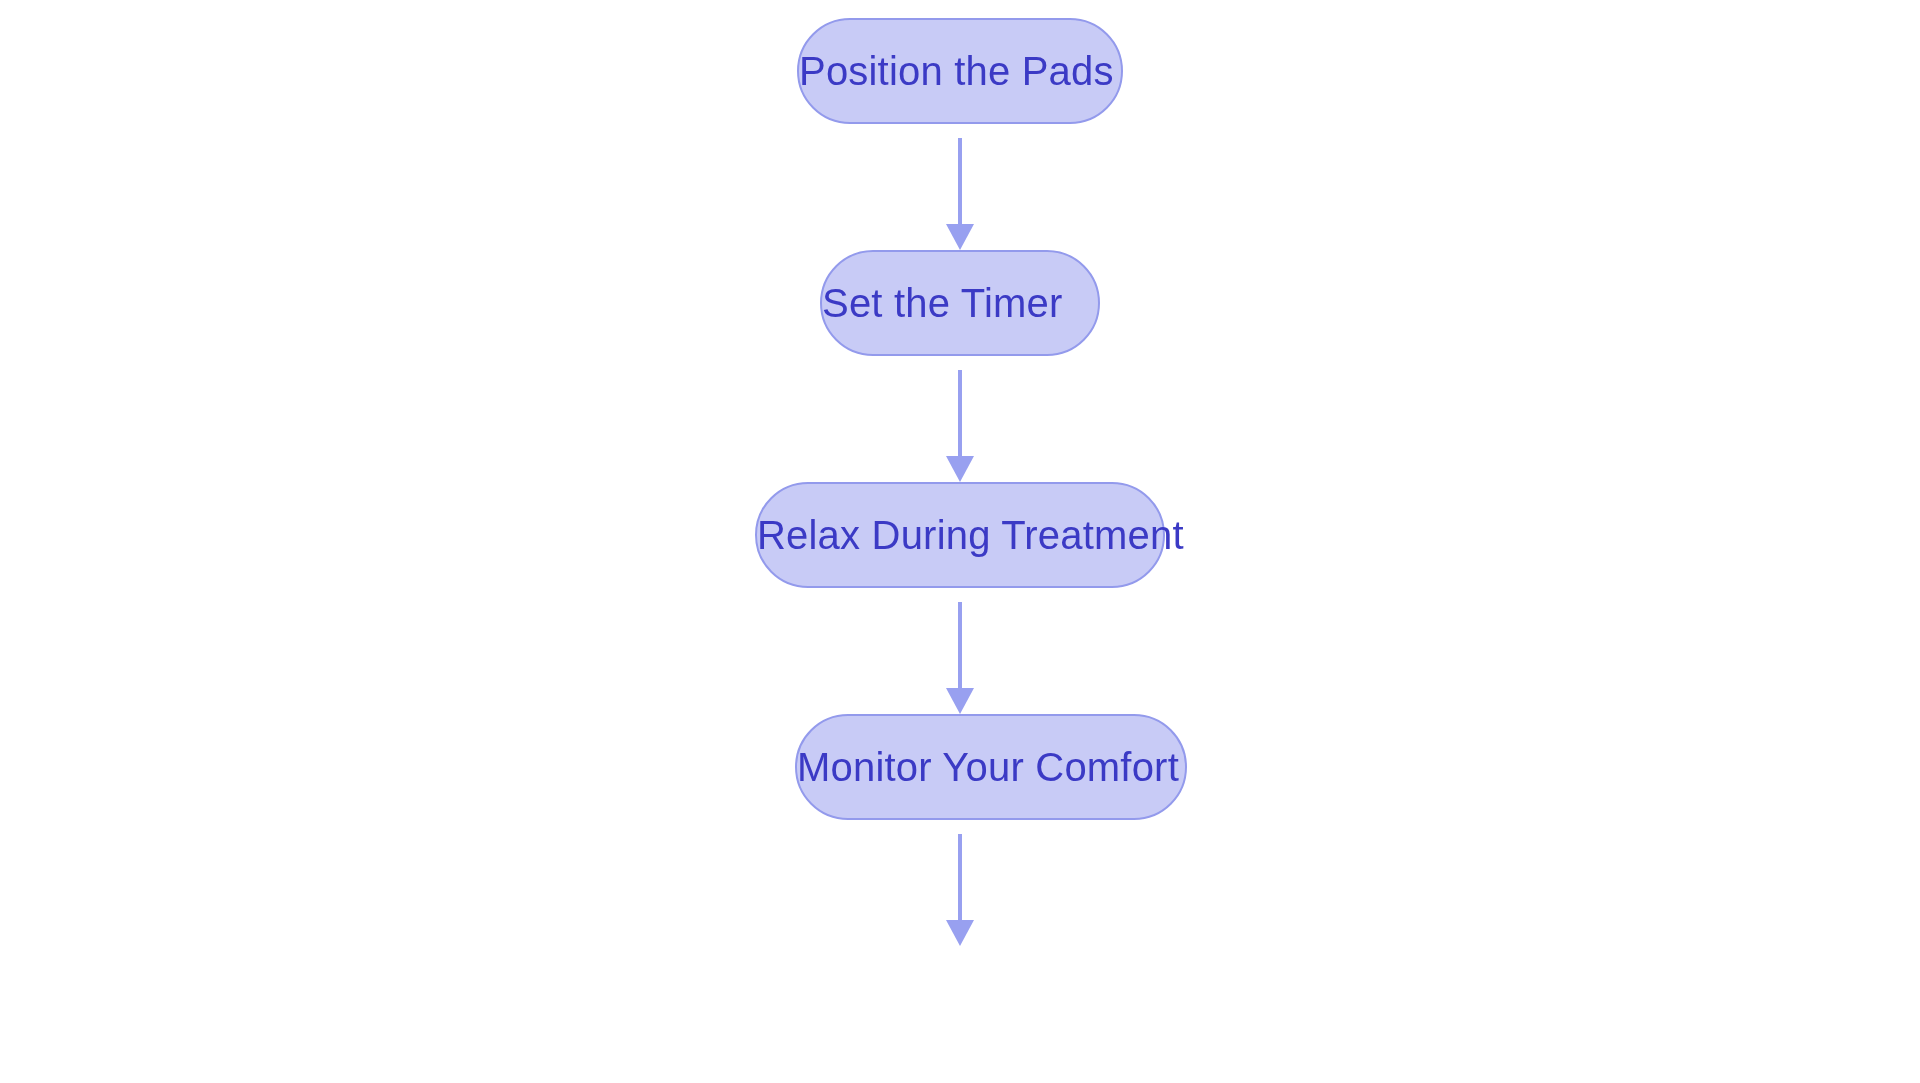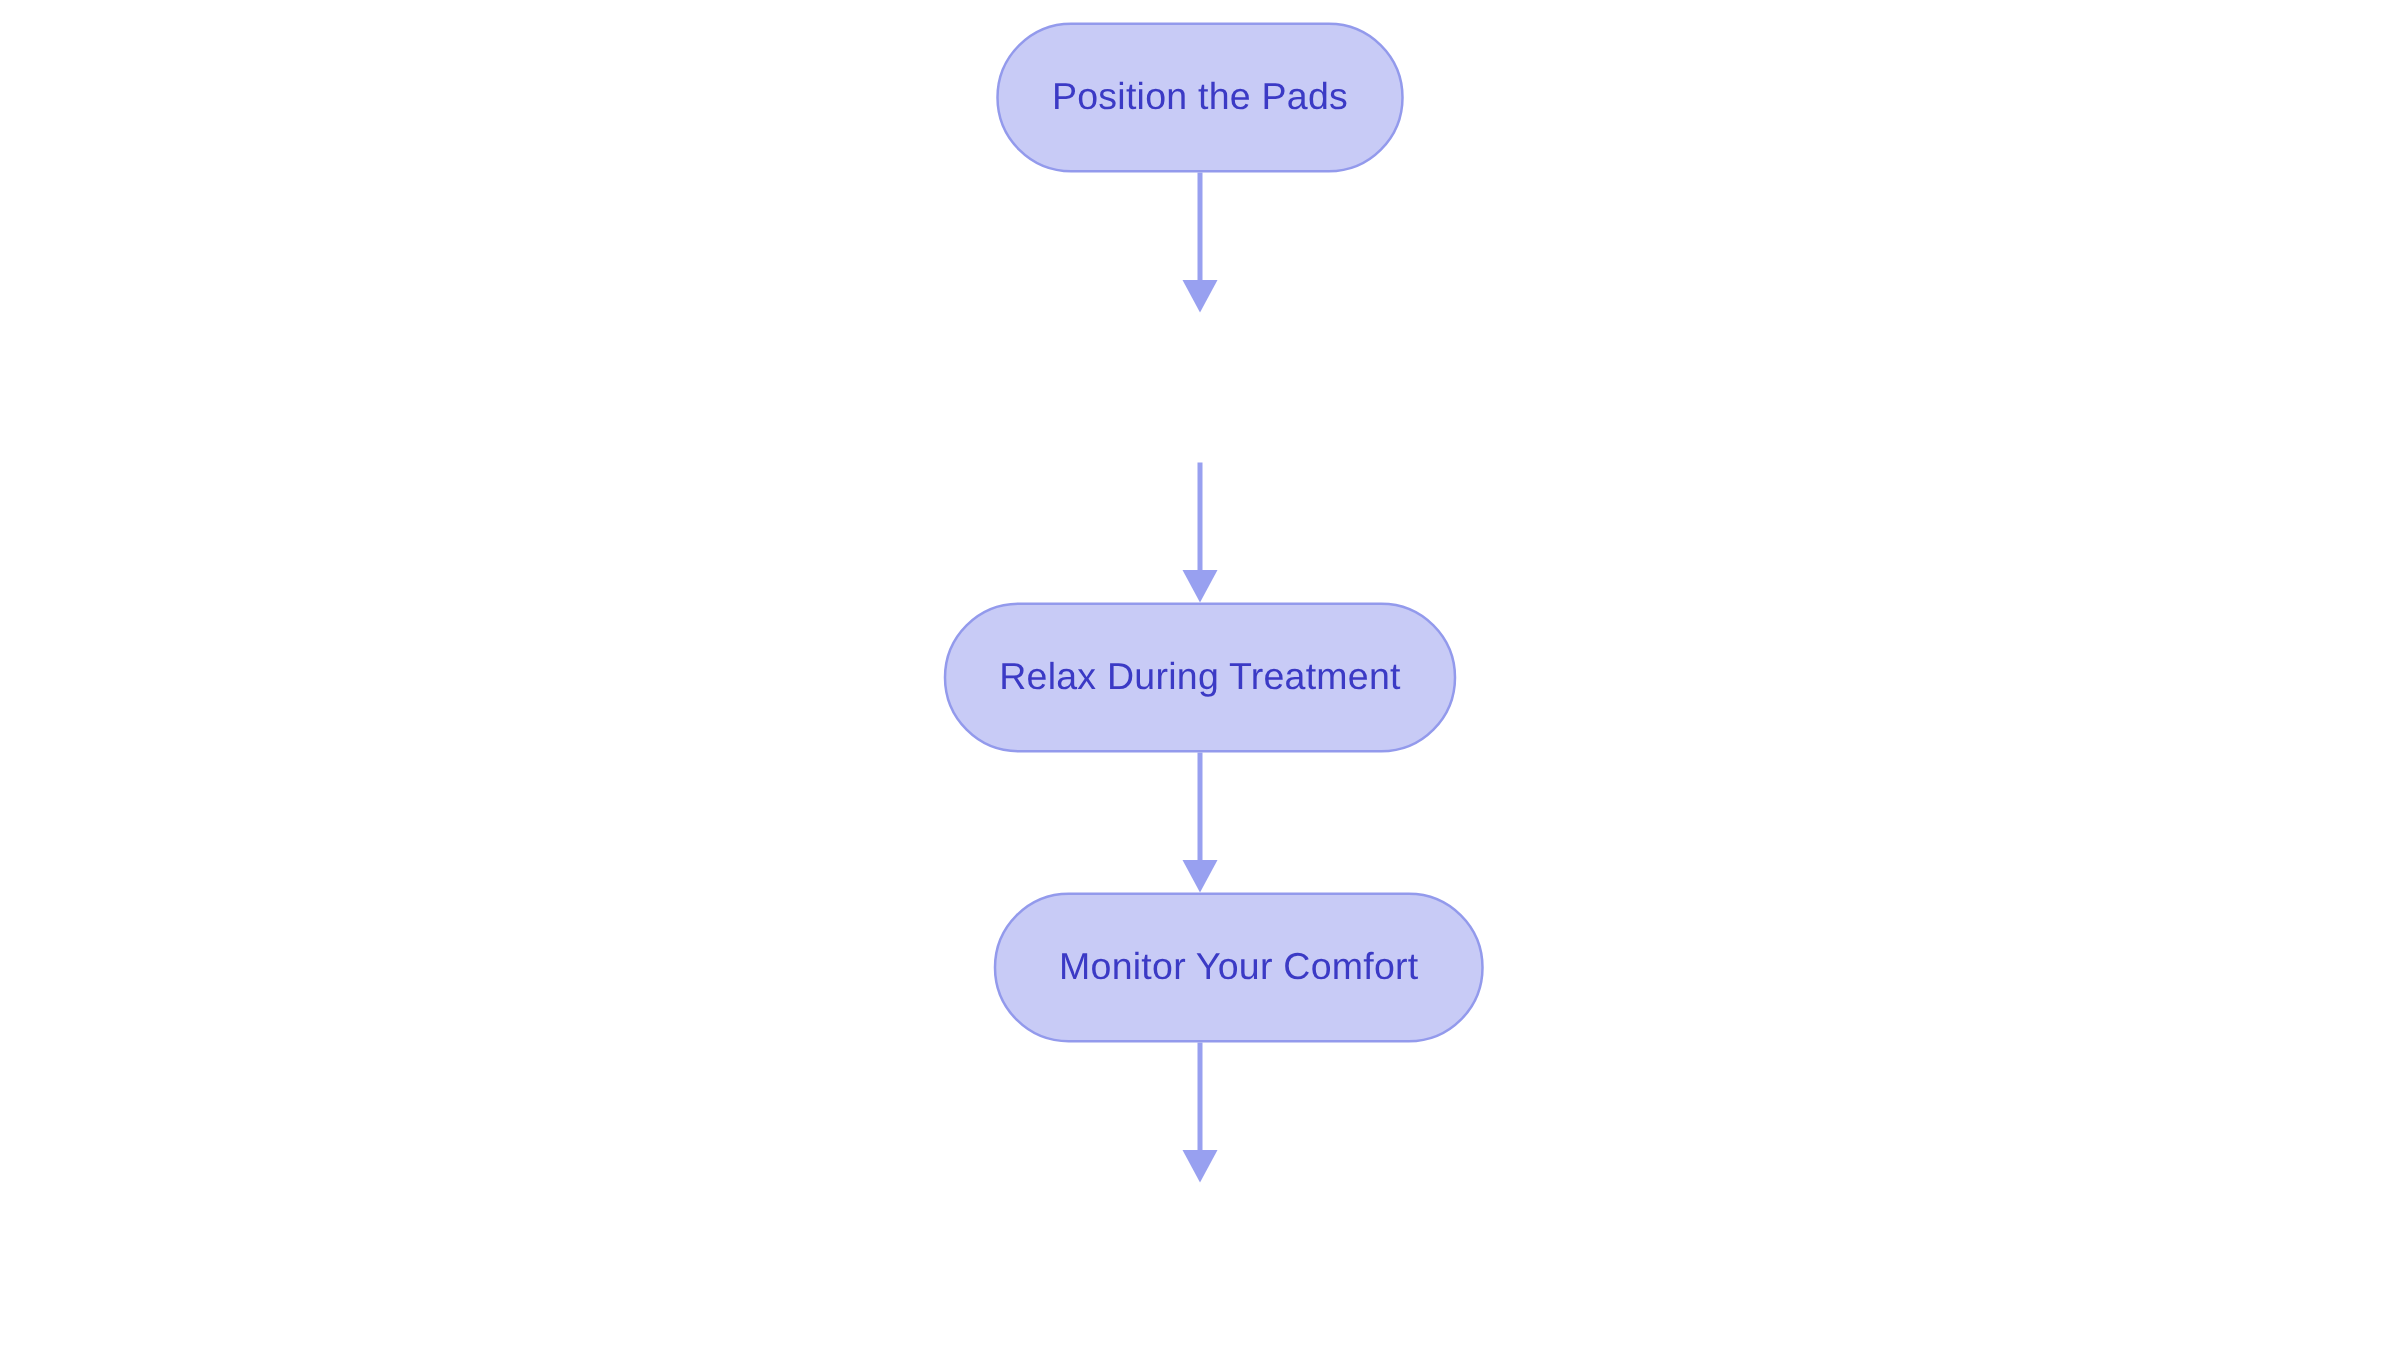--- a/index.html
+++ b/index.html
@@ -18,29 +18,28 @@
   .canvas {
     position: relative;
     width: 1920px;
     height: 1083px;
     background: var(--background);
     font-family: "Liberation Sans", "DejaVu Sans", sans-serif;
     overflow: hidden;
   }
   .node {
     position: absolute;
-    height: 120px;
+    height: 106px;
     border-radius: 60px;
     background: var(--node-fill);
     border: 2px solid var(--node-border);
     display: flex;
     align-items: center;
-    justify-content: center;
     color: var(--node-text);
-    font-size: 30px;
+    font-size: 40px;
     letter-spacing: 0.2px;
     white-space: nowrap;
   }
   .node-1 { left: 797px; top: 18px;  width: 326px; }
   .node-2 { left: 820px; top: 250px; width: 280px; }
   .node-3 { left: 755px; top: 482px; width: 410px; }
   .node-4 { left: 795px; top: 714px; width: 392px; }
   .node-5 { left: 766px; top: 946px; width: 389px; }
 
   .arrow-line {
@@ -75,20 +74,23 @@
 
   <div class="node node-1">
     <span>Position the Pads</span>
   </div>
 
   <div class="arrow arrow-1">
     <div class="arrow-line"></div>
     <div class="arrow-head"></div>
   </div>
 
+  <div class="node node-2">
+    <span>Set the Timer</span>
+  </div>
 
   <div class="arrow arrow-2">
     <div class="arrow-line"></div>
     <div class="arrow-head"></div>
   </div>
 
   <div class="node node-3">
     <span>Relax During Treatment</span>
   </div>
 

